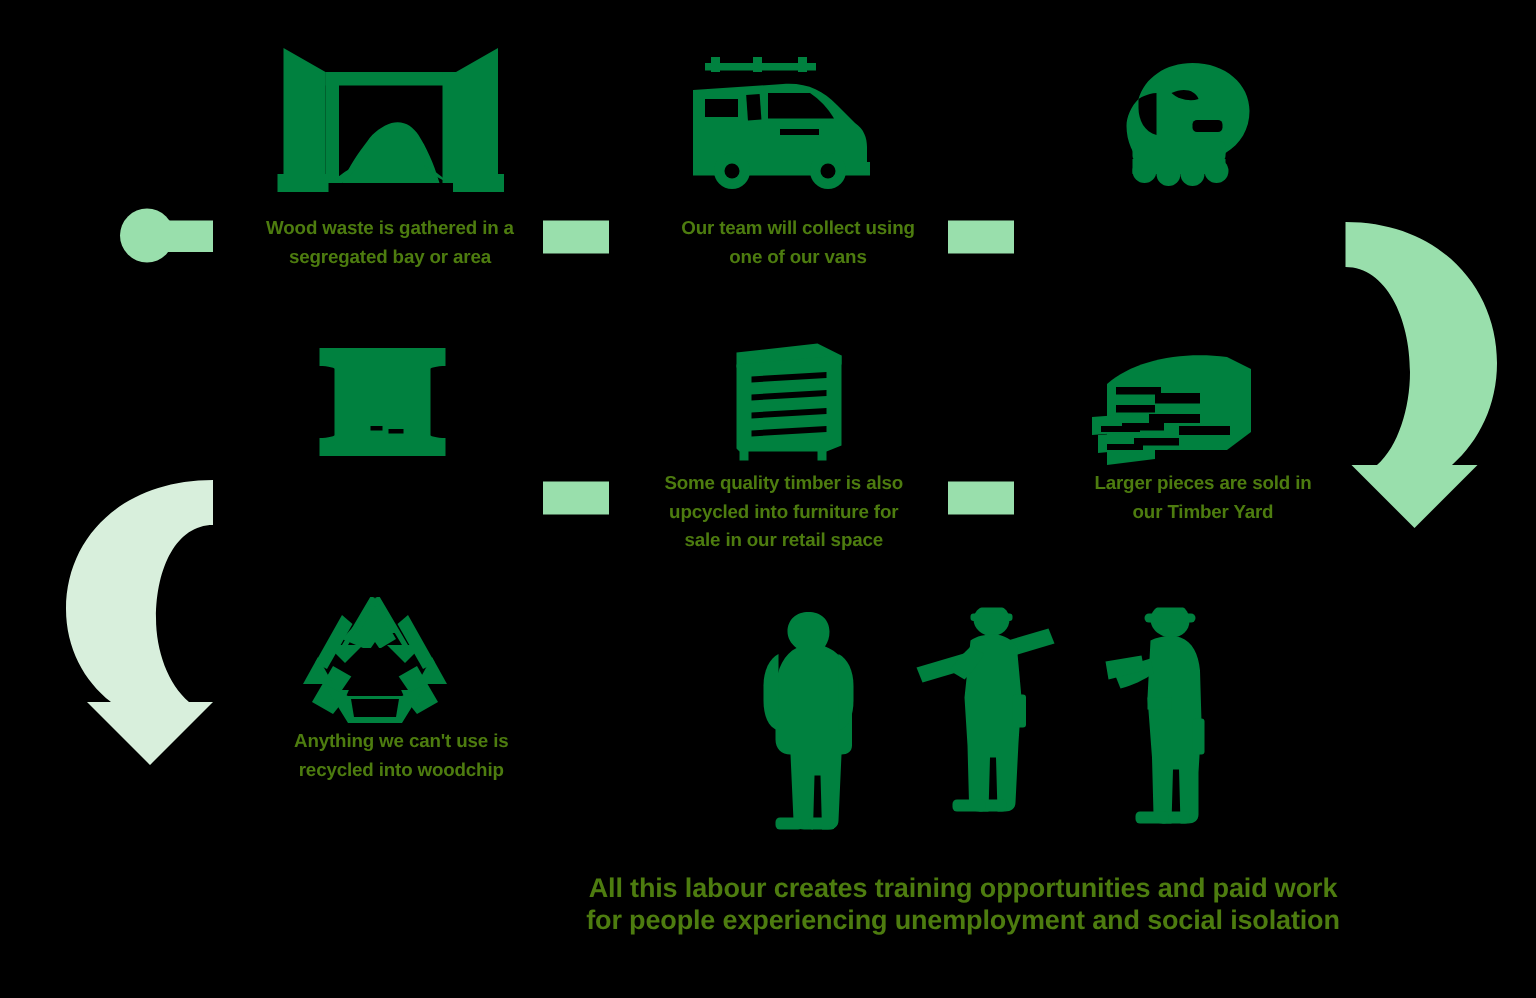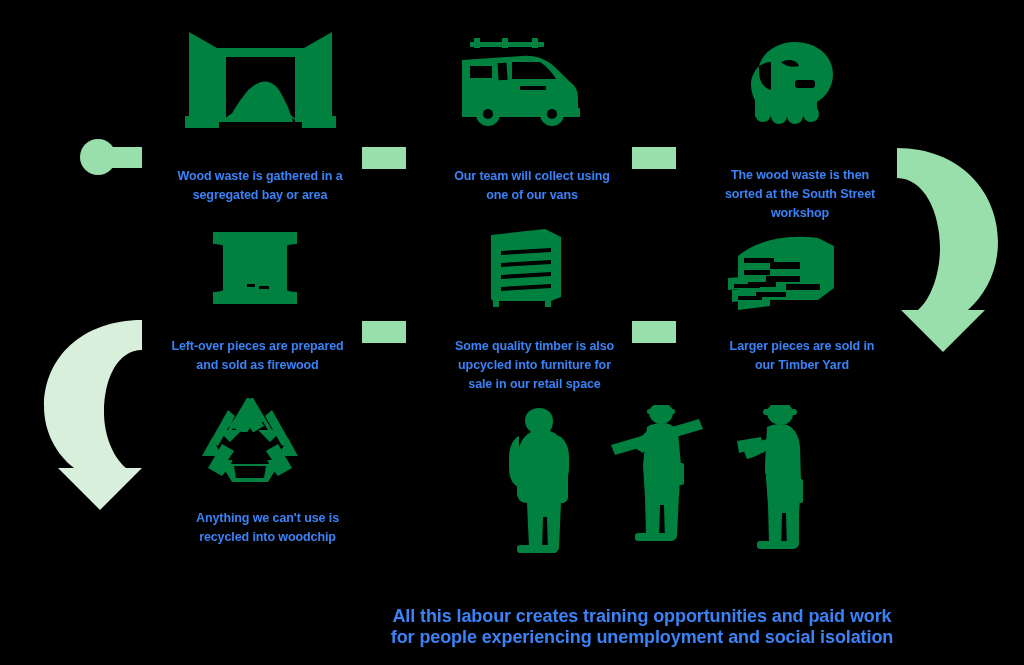--- a/index.html
+++ b/index.html
@@ -6,28 +6,27 @@
   body{
     width:1024px;height:665px;position:relative;overflow:hidden;
     font-family:"Liberation Sans", sans-serif;
     background:#000000;
   }
   .stage{position:absolute;inset:0;}
 
   
   .caption{
     position:absolute;
-    color:#3b82f6;
+    color:#4d7c0f;
     font-weight:bold;
     font-size:12.5px;
     line-height:19px;
     letter-spacing:-0.1px;
     text-align:center;
     white-space:pre-line;
-    margin-top:24px;
     -webkit-font-smoothing:antialiased;
   }
   .caption.big{font-size:18px;line-height:21px;}
 
   
   .icon{position:absolute;}
   .icon svg{display:block;}
 
   
   .dash{position:absolute;background:#99dfac;}
@@ -121,23 +120,20 @@
         <circle cx="74" cy="78" r="8"></circle>
         <rect x="18" y="70" width="62" height="10"></rect>
 
         <path d="M44,26 C52,22 60,24 62,30 C56,32 48,30 44,26 Z" fill="#000"></path>
         <rect x="58" y="44" width="20" height="8" rx="3" fill="#000"></rect>
         <path d="M22,30 C22,30 28,26 34,26 L34,54 C26,52 22,44 22,36 Z" fill="#000"></path>
       </g>
     </svg>
   </div>
 
-  <div class="caption" style="left:680px;top:142px;width:240px;">The wood waste is then
-sorted at the South Street
-workshop</div>
 
   <div class="arrow" style="left:850px;top:130px;">
     <svg width="174" height="250" viewBox="0 0 174 250" aria-hidden="true">
       <path fill="#99dfac" d="
         M47,18
         C110,18 148,62 148,112
         C148,140 136,164 118,180
         L135,180
         L93,222
         L51,180
@@ -155,42 +151,40 @@
         <path d="M10,4 L94,4 L94,16 C82,16 78,20 78,30 L78,50 C78,60 82,64 94,64
                  L94,76 L10,76 L10,64 C22,64 26,60 26,50 L26,30 C26,20 22,16 10,16 Z"></path>
         <rect x="20" y="14" width="64" height="52"></rect>
 
         <rect x="44" y="56" width="8" height="3" fill="#000"></rect>
         <rect x="56" y="58" width="10" height="3" fill="#000"></rect>
       </g>
     </svg>
   </div>
 
-  <div class="caption" style="left:135px;top:313px;width:245px;">Left-over pieces are prepared
-and sold as firewood</div>
 
   <div class="dash" style="left:362px;top:321px;width:44px;height:22px;"></div>
 
   <div class="icon" style="left:473px;top:227px;">
     <svg width="104" height="82" viewBox="0 0 104 82" aria-hidden="true">
       <g fill="#00813f">
 
         <polygon points="18,8 72,2 88,10 88,16 18,18"></polygon>
 
         <path d="M18,16 L88,10 L88,70 L78,74 L78,80 L72,80 L72,74 L26,74 L26,80 L20,80 L20,74 L18,72 Z"></path>
 
         <polygon points="28,24 78,21 78,25 28,28" fill="#000"></polygon>
         <polygon points="28,36 78,33 78,37 28,40" fill="#000"></polygon>
         <polygon points="28,48 78,45 78,49 28,52" fill="#000"></polygon>
         <polygon points="28,60 78,57 78,61 28,64" fill="#000"></polygon>
       </g>
     </svg>
   </div>
 
-  <div class="caption" style="left:412px;top:313px;width:245px;text-align:center;">Some quality timber is also
+  <div class="caption" style="left:400px;top:313px;width:245px;text-align:center;">Some quality timber is also
 upcycled into furniture for
 sale in our retail space</div>
 
   <div class="dash" style="left:632px;top:321px;width:44px;height:22px;"></div>
 
   <div class="icon" style="left:722px;top:232px;">
     <svg width="116" height="78" viewBox="0 0 116 78" aria-hidden="true">
       <g fill="#00813f">
 
         <path d="M16,24 C34,8 66,2 96,6 L112,14 L112,56 L96,68 L16,68 Z"></path>

